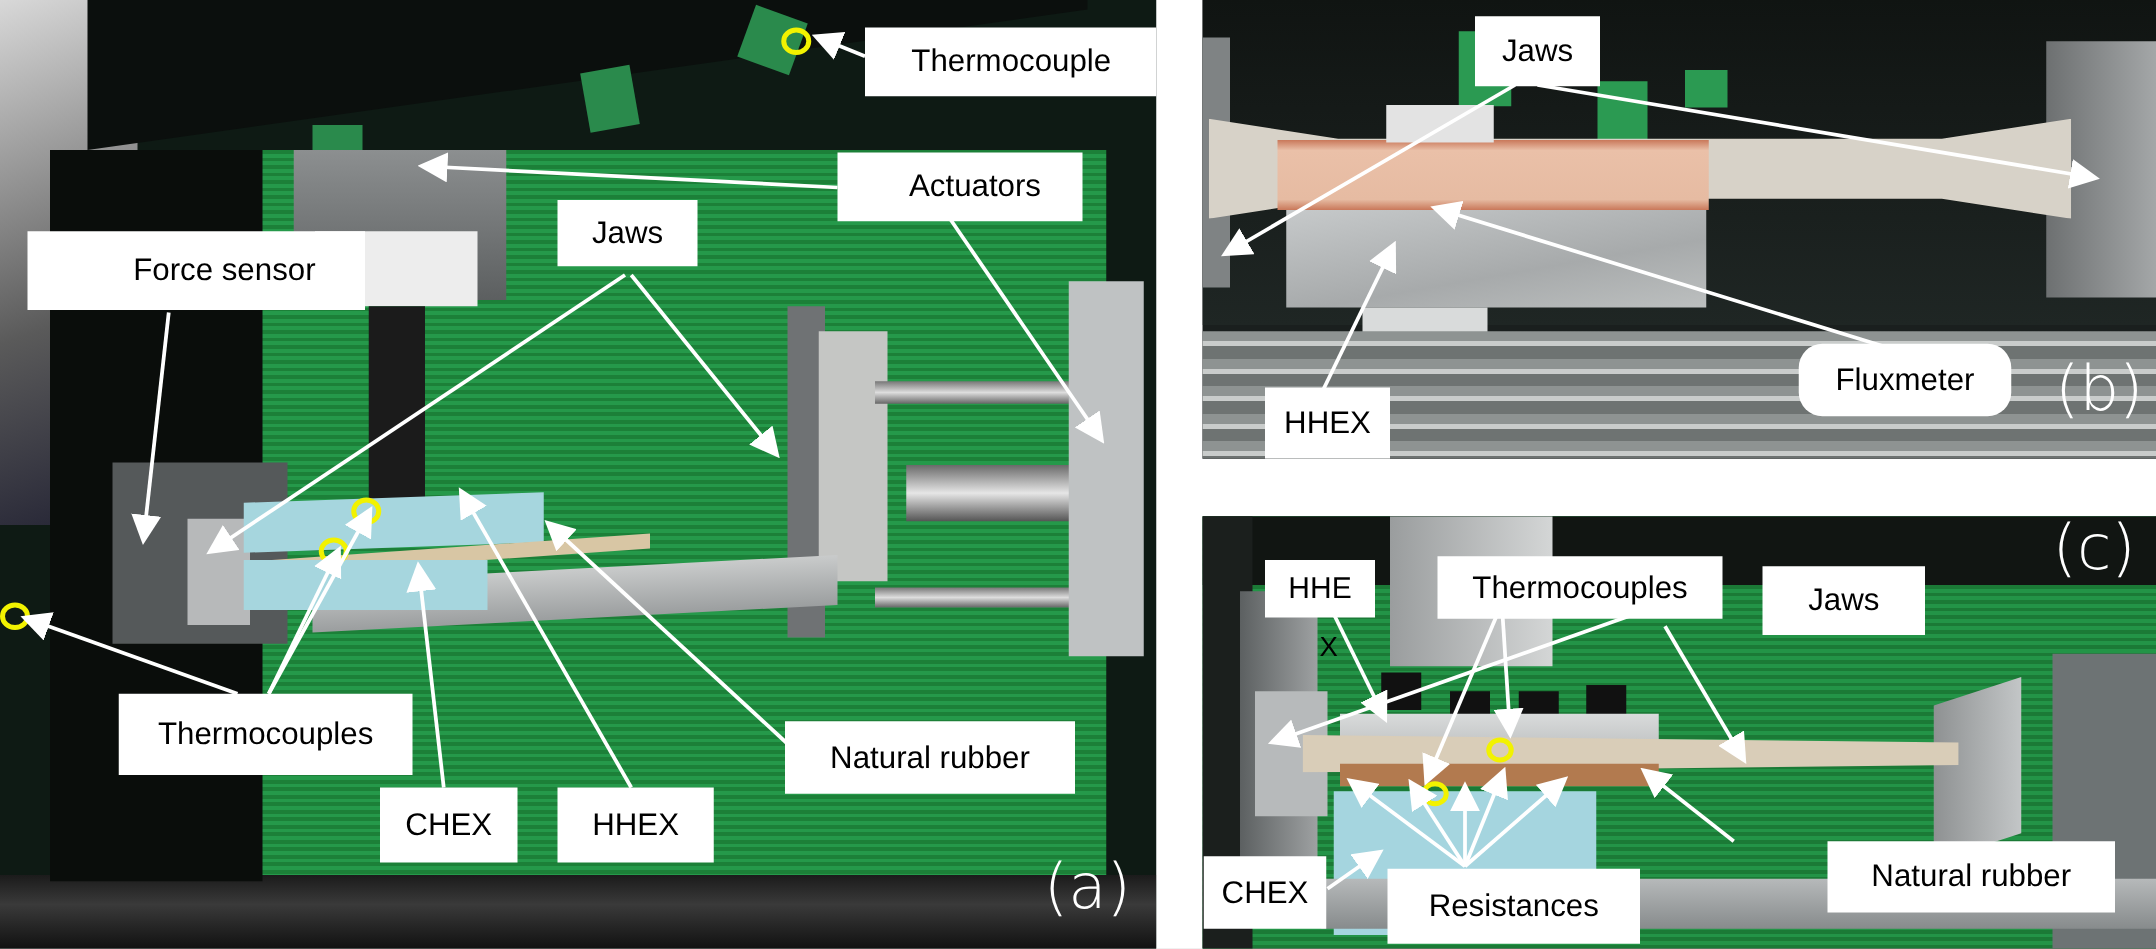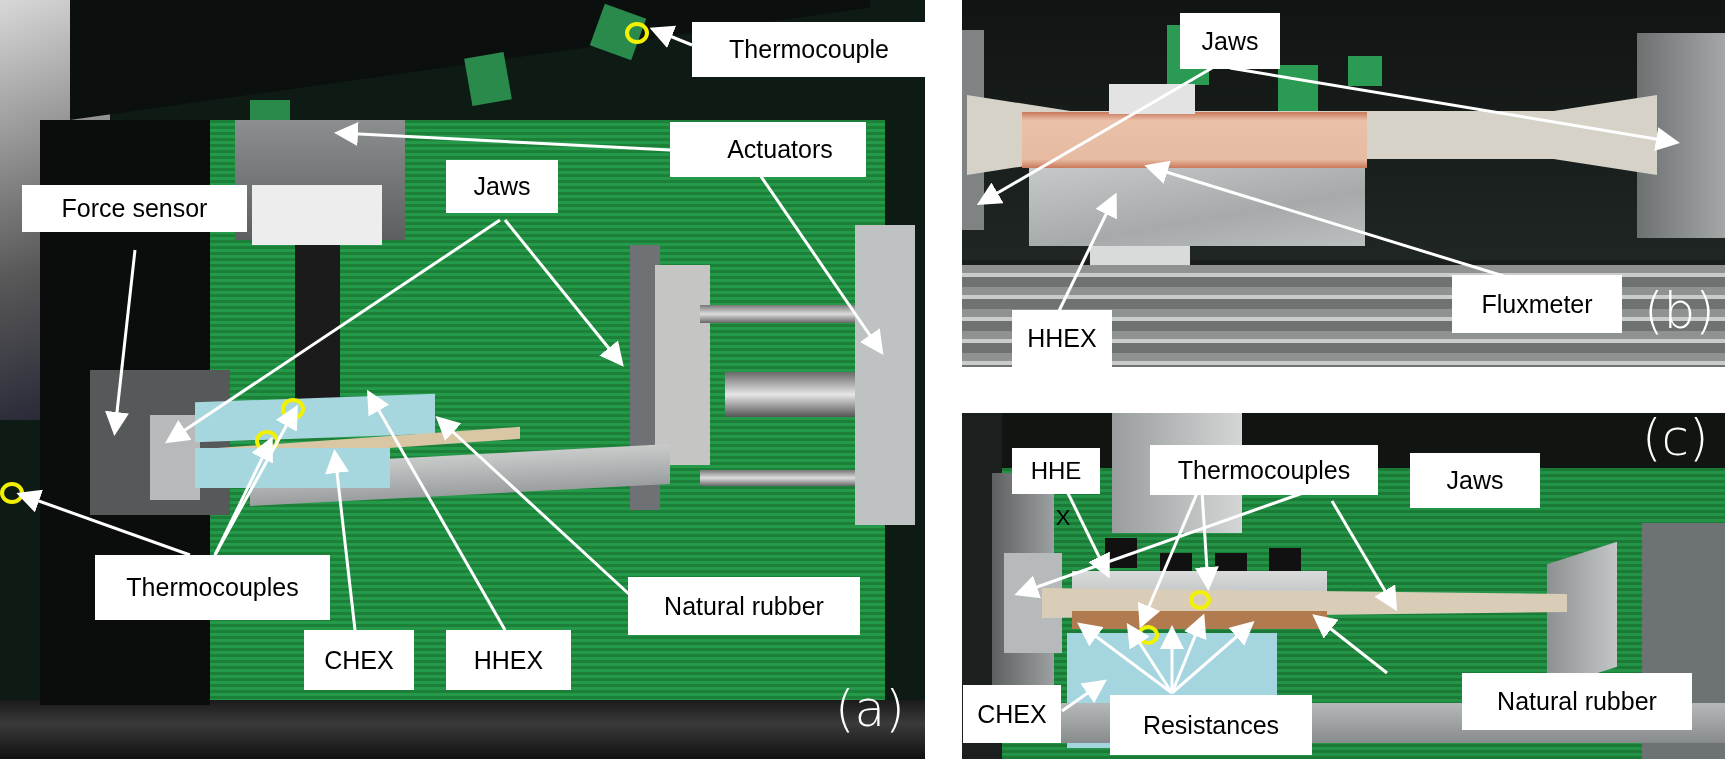--- a/index.html
+++ b/index.html
@@ -72,21 +72,21 @@
       <line x1="190" y1="555" x2="22" y2="495"></line>
       <line x1="355" y1="630" x2="335" y2="455"></line>
       <line x1="505" y1="630" x2="370" y2="395"></line>
       <line x1="630" y1="595" x2="440" y2="420"></line>
     </g>
   </svg>
 
   <div class="label" style="left:692px;top:22px;width:234px;height:55px;">Thermocouple</div>
   <div class="label" style="left:670px;top:122px;width:172px;height:55px;padding-left:24px;">Actuators</div>
   <div class="label" style="left:446px;top:160px;width:112px;height:53px;">Jaws</div>
-  <div class="label" style="left:22px;top:185px;width:225px;height:47px;">Force sensor</div>
+  <div class="label" style="left:22px;top:185px;width:225px;height:63px;padding-left:45px;">Force sensor</div>
   <div class="label" style="left:95px;top:555px;width:235px;height:65px;">Thermocouples</div>
   <div class="label" style="left:628px;top:577px;width:232px;height:58px;">Natural rubber</div>
   <div class="label" style="left:304px;top:630px;width:110px;height:60px;">CHEX</div>
   <div class="label" style="left:446px;top:630px;width:125px;height:60px;">HHEX</div>
   <div class="panel-letter" style="left:835px;top:680px;">(a)</div>
 </div>
 
 <div class="panel" id="panel-b">
   <div class="shape" style="left:0;top:0;width:763px;height:260px;background:linear-gradient(180deg,#101412,#1f2624);"></div>
   <div class="shape" style="left:205px;top:25px;width:42px;height:60px;background:#2b9a52;"></div>
@@ -109,21 +109,21 @@
     </defs>
     <g stroke="#ffffff" stroke-width="3" fill="none" marker-end="url(#ahb)">
       <line x1="250" y1="68" x2="20" y2="202"></line>
       <line x1="268" y1="68" x2="712" y2="142"></line>
       <line x1="548" y1="278" x2="188" y2="167"></line>
       <line x1="95" y1="315" x2="152" y2="198"></line>
     </g>
   </svg>
 
   <div class="label" style="left:218px;top:13px;width:100px;height:56px;">Jaws</div>
-  <div class="label" style="left:490px;top:275px;width:170px;height:58px;">Fluxmeter</div>
+  <div class="label" style="left:477px;top:275px;width:170px;height:58px;border-radius:19px;">Fluxmeter</div>
   <div class="label" style="left:50px;top:310px;width:100px;height:57px;">HHEX</div>
   <div class="panel-letter" style="left:682px;top:282px;">(b)</div>
 </div>
 
 <div class="panel" id="panel-c">
   <div class="shape" style="left:0;top:0;width:763px;height:346px;background:repeating-linear-gradient(0deg,#1b7a36 0 3px,#239447 3px 6px);"></div>
   <div class="shape" style="left:0;top:0;width:763px;height:55px;background:#111512;"></div>
   <div class="shape" style="left:0;top:0;width:40px;height:346px;background:#1b1f1d;"></div>
   <div class="shape" style="left:150px;top:0;width:130px;height:120px;background:linear-gradient(90deg,#9a9d9e,#d4d6d6);"></div>
   <div class="shape" style="left:30px;top:60px;width:62px;height:230px;background:linear-gradient(90deg,#5c6061,#9ea1a2);"></div>

